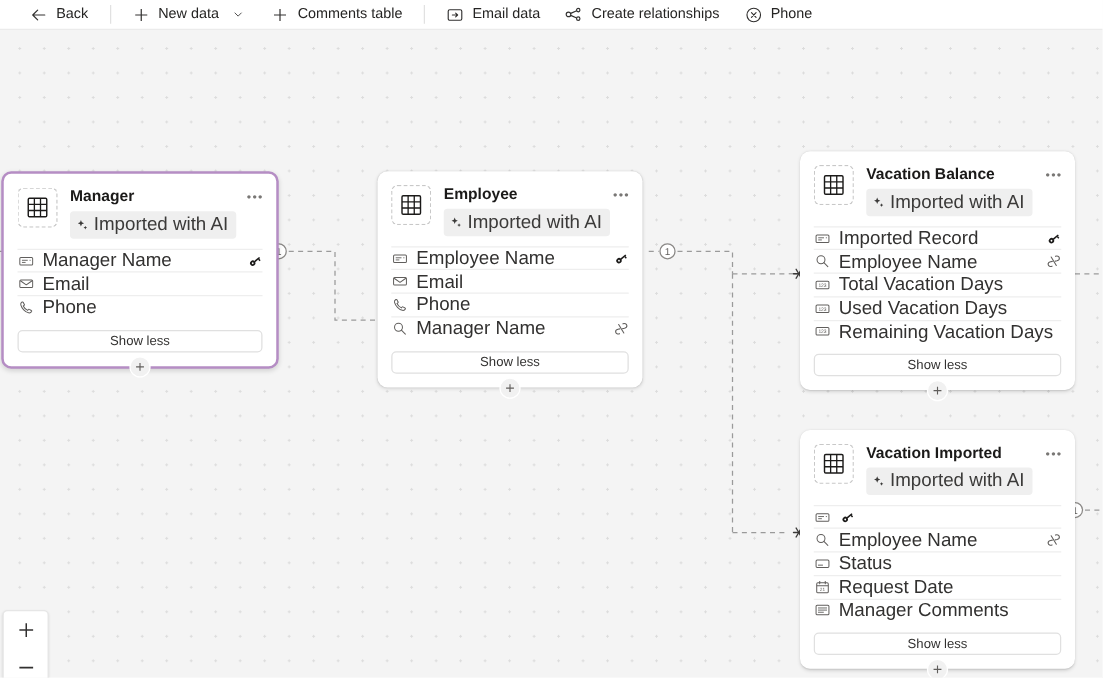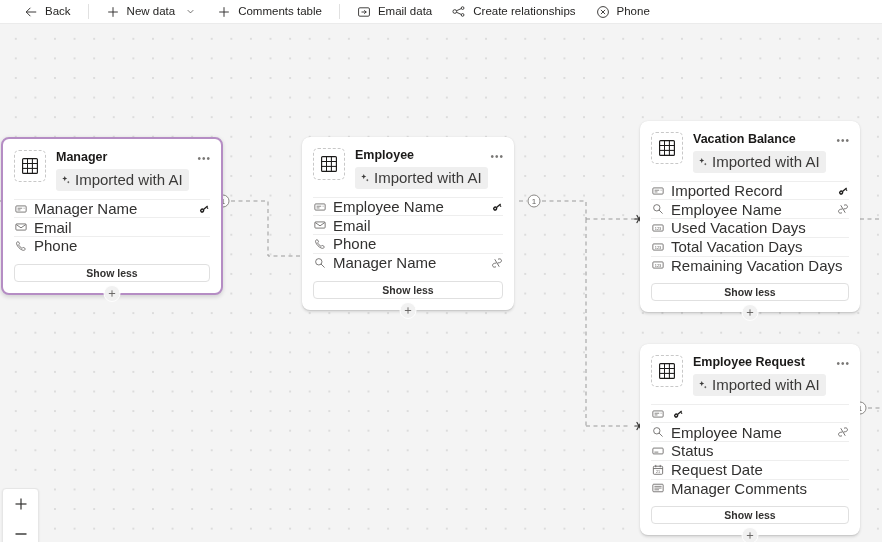--- a/index.html
+++ b/index.html
@@ -102,21 +102,20 @@
 
   .show-less {
     margin: 9px 11px 11px 11px;
     height: 18px;
     border: 1px solid #e0e0e0; border-radius: 4px;
     background: #ffffff;
     font-size: 10.5px; color: #323130;
     display: flex; align-items: center; justify-content: center;
     cursor: pointer;
     font-family: "Liberation Sans", sans-serif;
-    font-weight: bold;
   }
 
   .add-field {
     position: absolute; left: 50%; bottom: -9px;
     transform: translateX(-50%);
     width: 17px; height: 17px; border-radius: 50%;
     background: #f1f1f1; border: 1px solid #ffffff;
     display: flex; align-items: center; justify-content: center;
     cursor: pointer; z-index: 12;
   }
@@ -485,31 +484,31 @@
             </svg>
           </span>
         </div>
         <div class="field-row">
           <span class="f-icon">
             <svg width="12" height="12" viewBox="0 0 14 14">
               <rect x="1" y="3.4" width="12" height="7.2" rx="1" fill="none" stroke="#605e5c" stroke-width="0.95"></rect>
               <text x="7" y="9" text-anchor="middle" font-family="Liberation Sans, sans-serif" font-size="4.6" fill="#605e5c">123</text>
             </svg>
           </span>
+          <span class="f-label">Total Vacation Days</span>
+          <span class="f-right"></span>
+        </div>
+        <div class="field-row">
+          <span class="f-icon">
+            <svg width="12" height="12" viewBox="0 0 14 14">
+              <rect x="1" y="3.4" width="12" height="7.2" rx="1" fill="none" stroke="#605e5c" stroke-width="0.95"></rect>
+              <text x="7" y="9" text-anchor="middle" font-family="Liberation Sans, sans-serif" font-size="4.6" fill="#605e5c">123</text>
+            </svg>
+          </span>
           <span class="f-label">Used Vacation Days</span>
-          <span class="f-right"></span>
-        </div>
-        <div class="field-row">
-          <span class="f-icon">
-            <svg width="12" height="12" viewBox="0 0 14 14">
-              <rect x="1" y="3.4" width="12" height="7.2" rx="1" fill="none" stroke="#605e5c" stroke-width="0.95"></rect>
-              <text x="7" y="9" text-anchor="middle" font-family="Liberation Sans, sans-serif" font-size="4.6" fill="#605e5c">123</text>
-            </svg>
-          </span>
-          <span class="f-label">Total Vacation Days</span>
           <span class="f-right"></span>
         </div>
         <div class="field-row">
           <span class="f-icon">
             <svg width="12" height="12" viewBox="0 0 14 14">
               <rect x="1" y="3.4" width="12" height="7.2" rx="1" fill="none" stroke="#605e5c" stroke-width="0.95"></rect>
               <text x="7" y="9" text-anchor="middle" font-family="Liberation Sans, sans-serif" font-size="4.6" fill="#605e5c">123</text>
             </svg>
           </span>
           <span class="f-label">Remaining Vacation Days</span>
@@ -528,21 +527,21 @@
           <div class="tbl-icon">
             <svg width="18" height="18" viewBox="0 0 18 18">
               <rect x="1.6" y="1.6" width="14.8" height="14.8" rx="1" fill="none" stroke="#1b1a19" stroke-width="1.15"></rect>
               <line x1="1.6" y1="6.5" x2="16.4" y2="6.5" stroke="#1b1a19" stroke-width="1.05"></line>
               <line x1="1.6" y1="11.4" x2="16.4" y2="11.4" stroke="#1b1a19" stroke-width="1.05"></line>
               <line x1="6.5" y1="1.6" x2="6.5" y2="16.4" stroke="#1b1a19" stroke-width="1.05"></line>
               <line x1="11.4" y1="1.6" x2="11.4" y2="16.4" stroke="#1b1a19" stroke-width="1.05"></line>
             </svg>
           </div>
           <div class="head-text">
-            <div class="card-title">Employee Request</div>
+            <div class="card-title">Vacation Imported</div>
             <div class="ai-badge">
               <span style="display: flex;">
                 <svg width="10" height="10" viewBox="0 0 16 16">
                   <path d="M6 1.6 L7.15 4.5 L10 5.7 L7.15 6.9 L6 9.8 L4.85 6.9 L2 5.7 L4.85 4.5 Z" fill="#3b3a39"></path>
                   <path d="M11.6 9 L12.25 10.6 L13.9 11.3 L12.25 12 L11.6 13.6 L10.95 12 L9.3 11.3 L10.95 10.6 Z" fill="#3b3a39"></path>
                 </svg>
               </span>
               <span>Imported with AI</span>
             </div>
           </div>

